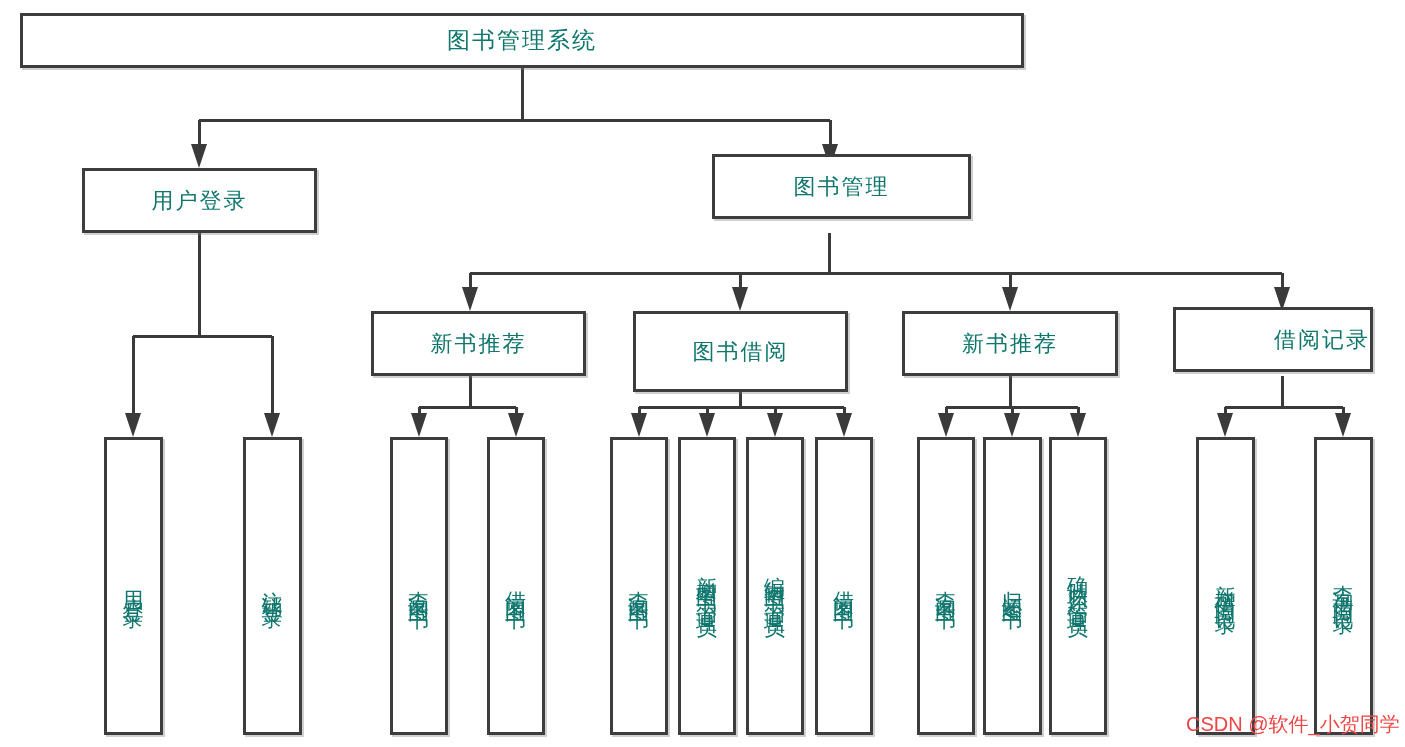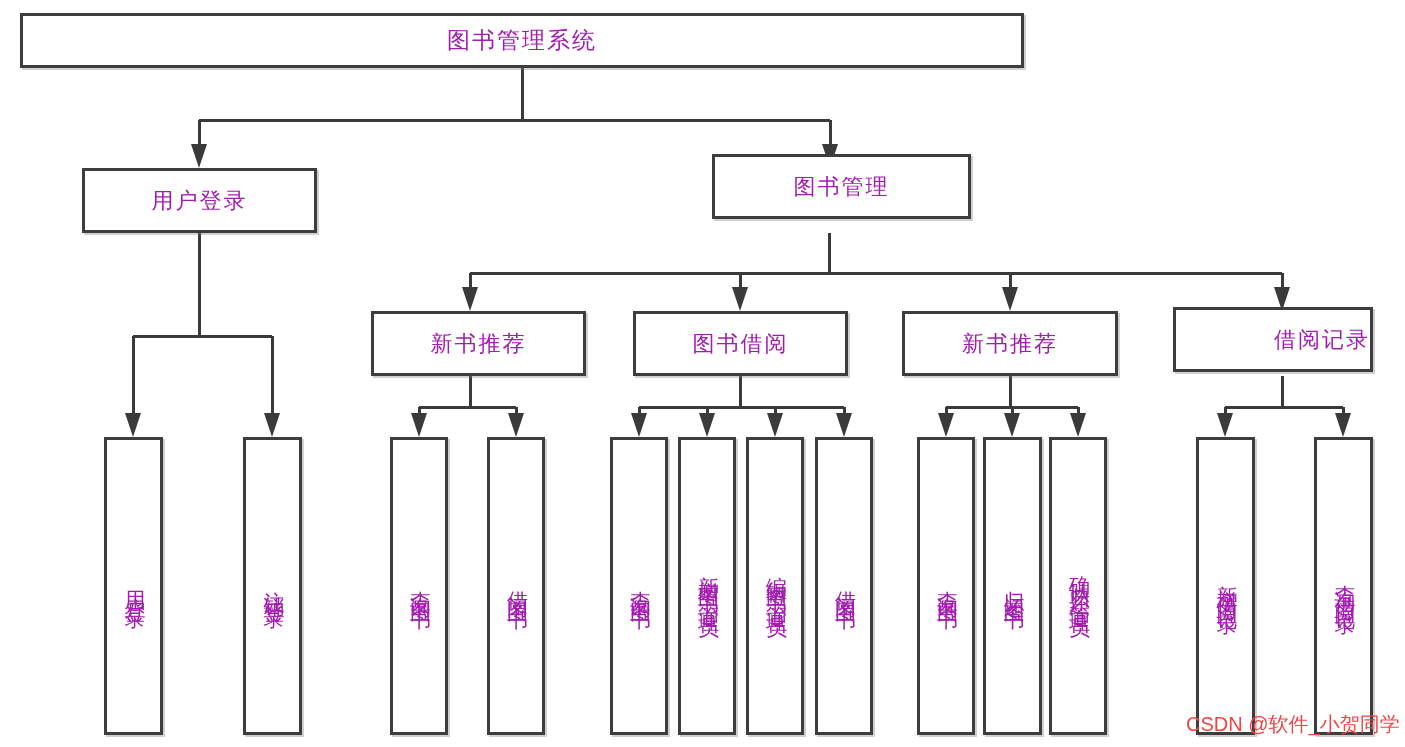--- a/index.html
+++ b/index.html
@@ -26,22 +26,21 @@
   }
   .node {
     position: absolute;
     box-sizing: border-box;
     background: #ffffff;
     border: 3px solid #3d3d3d;
     box-shadow: 2px 2px 0 rgba(120,120,120,0.35);
     display: flex;
     align-items: center;
     justify-content: center;
-    color: #a21caf;
-    font-family: Liberation Mono, monospace;
+    color: #0f766e;
   }
   .node.hlabel span {
     font-size: 22px;
     letter-spacing: 2px;
     white-space: nowrap;
   }
   .node.root span {
     font-size: 23px;
     letter-spacing: 2px;
   }
@@ -117,21 +116,21 @@
   <div class="node hlabel" style="left:82px; top:168px; width:235px; height:65px;">
     <span>用户登录</span>
   </div>
   <div class="node hlabel" style="left:712px; top:154px; width:259px; height:65px;">
     <span>图书管理</span>
   </div>
 
   <div class="node hlabel" style="left:363px; top:311px; width:215px; height:65px;margin-left:8px;">
     <span>新书推荐</span>
   </div>
-  <div class="node hlabel" style="left:633px; top:311px; width:215px; height:65px;">
+  <div class="node hlabel" style="left:633px; top:311px; width:215px; height:81px;">
     <span>图书借阅</span>
   </div>
   <div class="node hlabel" style="left:902px; top:311px; width:216px; height:65px;">
     <span>新书推荐</span>
   </div>
   <div class="node hlabel" style="left:1173px; top:307px; width:200px; height:65px;justify-content:flex-end;">
     <span>借阅记录</span>
   </div>
 
   <div class="node leaf" style="left:104px; top:437px; width:59px; height:298px;">

